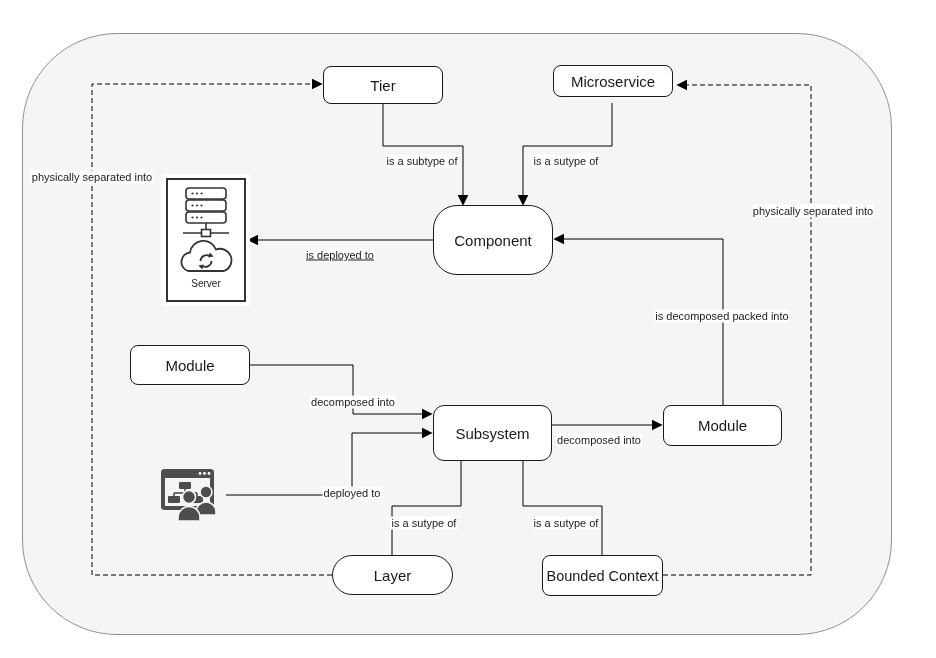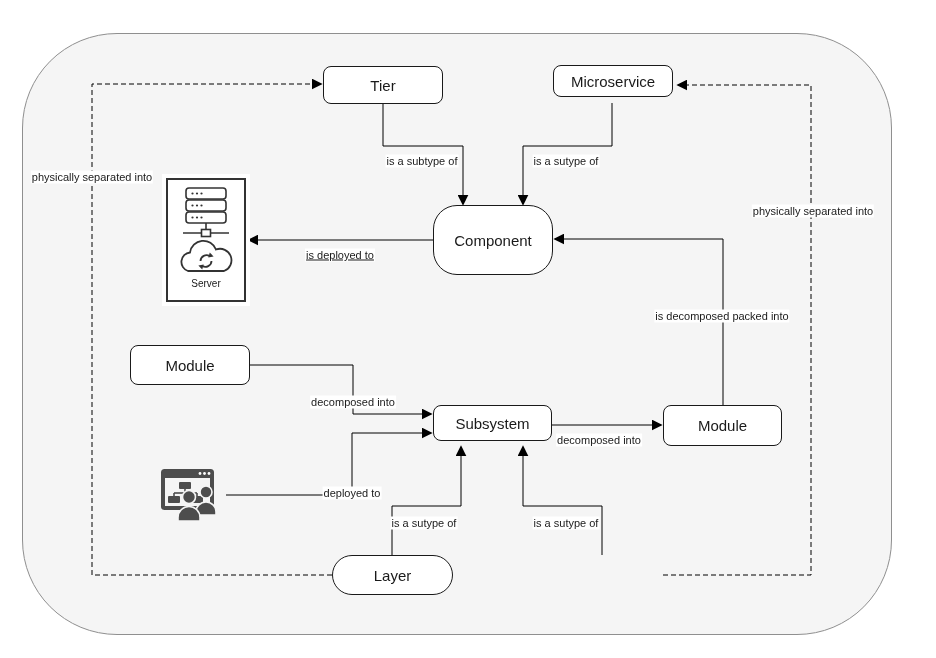--- a/index.html
+++ b/index.html
@@ -39,21 +39,21 @@
     justify-content: center;
     font-size: 15px;
     text-align: center;
     white-space: nowrap;
   }
 
   .node-tier      { left: 323px; top: 66px;  width: 120px; height: 38px; }
   .node-micro     { left: 553px; top: 65px;  width: 120px; height: 32px; }
   .node-component { left: 433px; top: 205px; width: 120px; height: 70px; border-radius: 24px; }
   .node-system    { left: 130px; top: 345px; width: 120px; height: 40px; }
-  .node-subsystem { left: 433px; top: 405px; width: 119px; height: 36px; }
+  .node-subsystem { left: 433px; top: 405px; width: 119px; height: 56px; border-radius: 11px; }
   .node-module    { left: 663px; top: 405px; width: 119px; height: 41px; }
   .node-layer     { left: 332px; top: 555px; width: 121px; height: 40px; border-radius: 20px; }
   .node-bc        { left: 542px; top: 555px; width: 121px; height: 41px; font-size: 14.5px; }
 
   .server-wrap {
     position: absolute;
     left: 162px; top: 174px;
     width: 88px; height: 132px;
     background: #ffffff;
     padding: 4px;
@@ -148,20 +148,23 @@
   </div>
   <div class="node node-subsystem">
     <span>Subsystem</span>
   </div>
   <div class="node node-module">
     <span>Module</span>
   </div>
   <div class="node node-layer">
     <span>Layer</span>
   </div>
+  <div class="node node-bc">
+    <span>Bounded Context</span>
+  </div>
 
   <div class="server-wrap">
     <div class="server-inner">
       <svg width="70" height="92" viewBox="0 0 70 92">
         <g stroke="#333" stroke-width="1.6" fill="#fff">
           <rect x="15" y="3" width="40" height="11" rx="3"></rect>
           <rect x="15" y="15" width="40" height="11" rx="3"></rect>
           <rect x="15" y="27" width="40" height="11" rx="3"></rect>
         </g>
         <g fill="#333">

